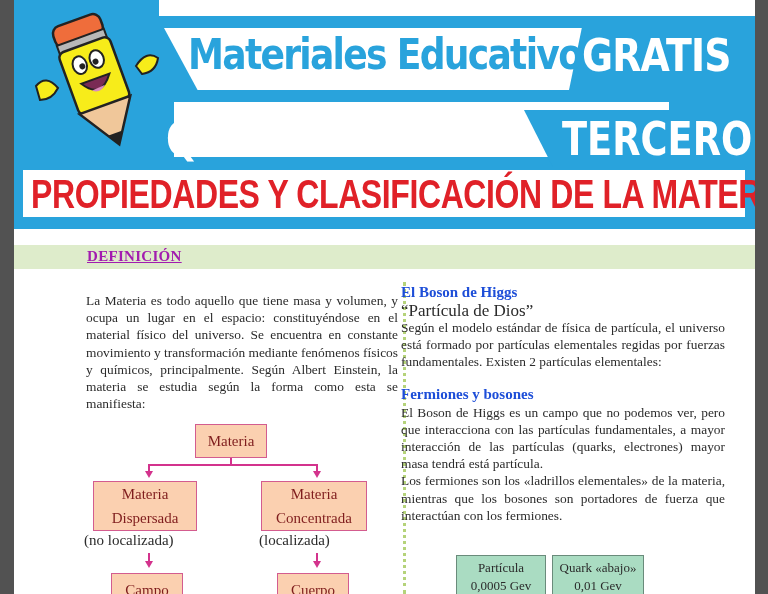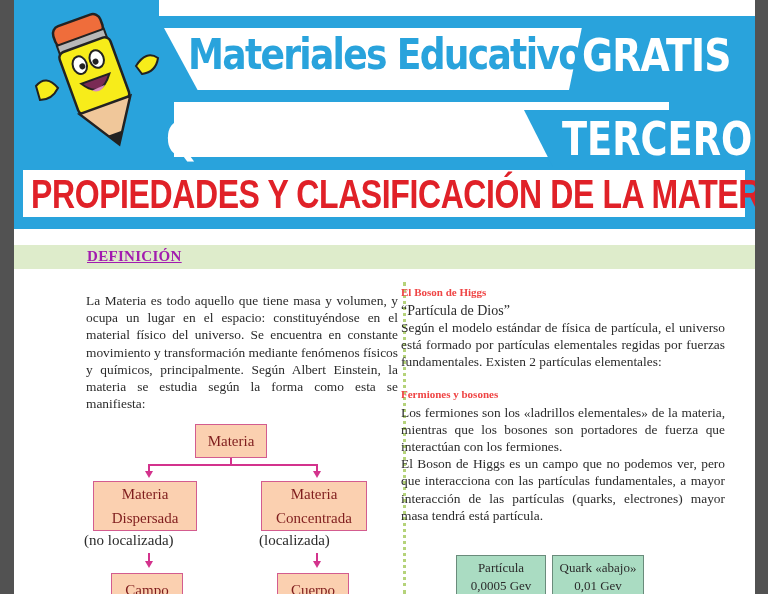--- a/index.html
+++ b/index.html
@@ -36,22 +36,22 @@
   .pencil { position: absolute; left: 18px; top: 8px; width: 132px; height: 150px; }
 
   
   .section-band { position: absolute; left: 0; top: 245px; width: 741px; height: 24px; background: #deeccb; }
   .section-title { position: absolute; left: 73px; top: 248px; font-size: 15px; font-weight: bold; color: #a21caf; letter-spacing: 0.3px; text-decoration: underline; }
 
   .left-col { position: absolute; left: 72px; top: 292px; width: 312px; font-size: 13.4px; line-height: 17.2px; color: #2b2b2b; text-align: justify; }
   .divider { position: absolute; left: 389px; top: 282px; width: 0; height: 312px; border-left: 3px dotted #b5d37a; }
 
   .right-col { position: absolute; left: 387px; top: 283px; width: 324px; color: #2b2b2b; }
-  .rc-head { font-size: 11px; font-weight: bold; color: #ef4444; line-height: 19px; }
-  .rc-sub { font-size: 14px; line-height: 17px; }
+  .rc-head { font-size: 15px; font-weight: bold; color: #1d4ed8; line-height: 19px; }
+  .rc-sub { font-size: 17px; line-height: 17px; }
   .rc-p { font-size: 13.4px; line-height: 17.2px; text-align: justify; }
   .gap { height: 14px; }
 
   
   .node { position: absolute; background: #fbd0b0; border: 1.5px solid #d35c8f; font-size: 15px; color: #7f1d1d;
        text-align: center; display: flex; align-items: center; justify-content: center; line-height: 24px; }
   .caption { position: absolute; font-size: 15px; color: #2b2b2b; text-align: left; }
   .line { position: absolute; background: #d3338d; }
   .arrow { position: absolute; width: 0; height: 0; border-left: 4px solid transparent; border-right: 4px solid transparent; border-top: 7px solid #d3338d; }
 
@@ -133,22 +133,22 @@
   </div>
 
   <div class="divider"></div>
 
   <div class="right-col">
     <div class="rc-head">El Boson de Higgs</div>
     <div class="rc-sub">“Partícula de Dios”</div>
     <div class="rc-p">Según el modelo estándar de física de partícula, el universo está formado por partículas elementales regidas por fuerzas fundamentales. Existen 2 partículas elementales:</div>
     <div class="gap"></div>
     <div class="rc-head">Fermiones y bosones</div>
+    <div class="rc-p">El Boson de Higgs es un campo que no podemos ver, pero que interacciona con las partículas fundamentales, a mayor interacción de las partículas (quarks, electrones) mayor masa tendrá está partícula.</div>
     <div class="rc-p">Los fermiones son los «ladrillos elementales» de la materia, mientras que los bosones son portadores de fuerza que interactúan con los fermiones.</div>
-    <div class="rc-p">El Boson de Higgs es un campo que no podemos ver, pero que interacciona con las partículas fundamentales, a mayor interacción de las partículas (quarks, electrones) mayor masa tendrá está partícula.</div>
   </div>
 
   <div class="pbox" style="left:442px; top:555px; width:90px; height:44px;">
     <div>Partícula</div>
     <div>0,0005 Gev</div>
   </div>
   <div class="pbox" style="left:538px; top:555px; width:92px; height:44px;">
     <div>Quark «abajo»</div>
     <div>0,01 Gev</div>
   </div>

